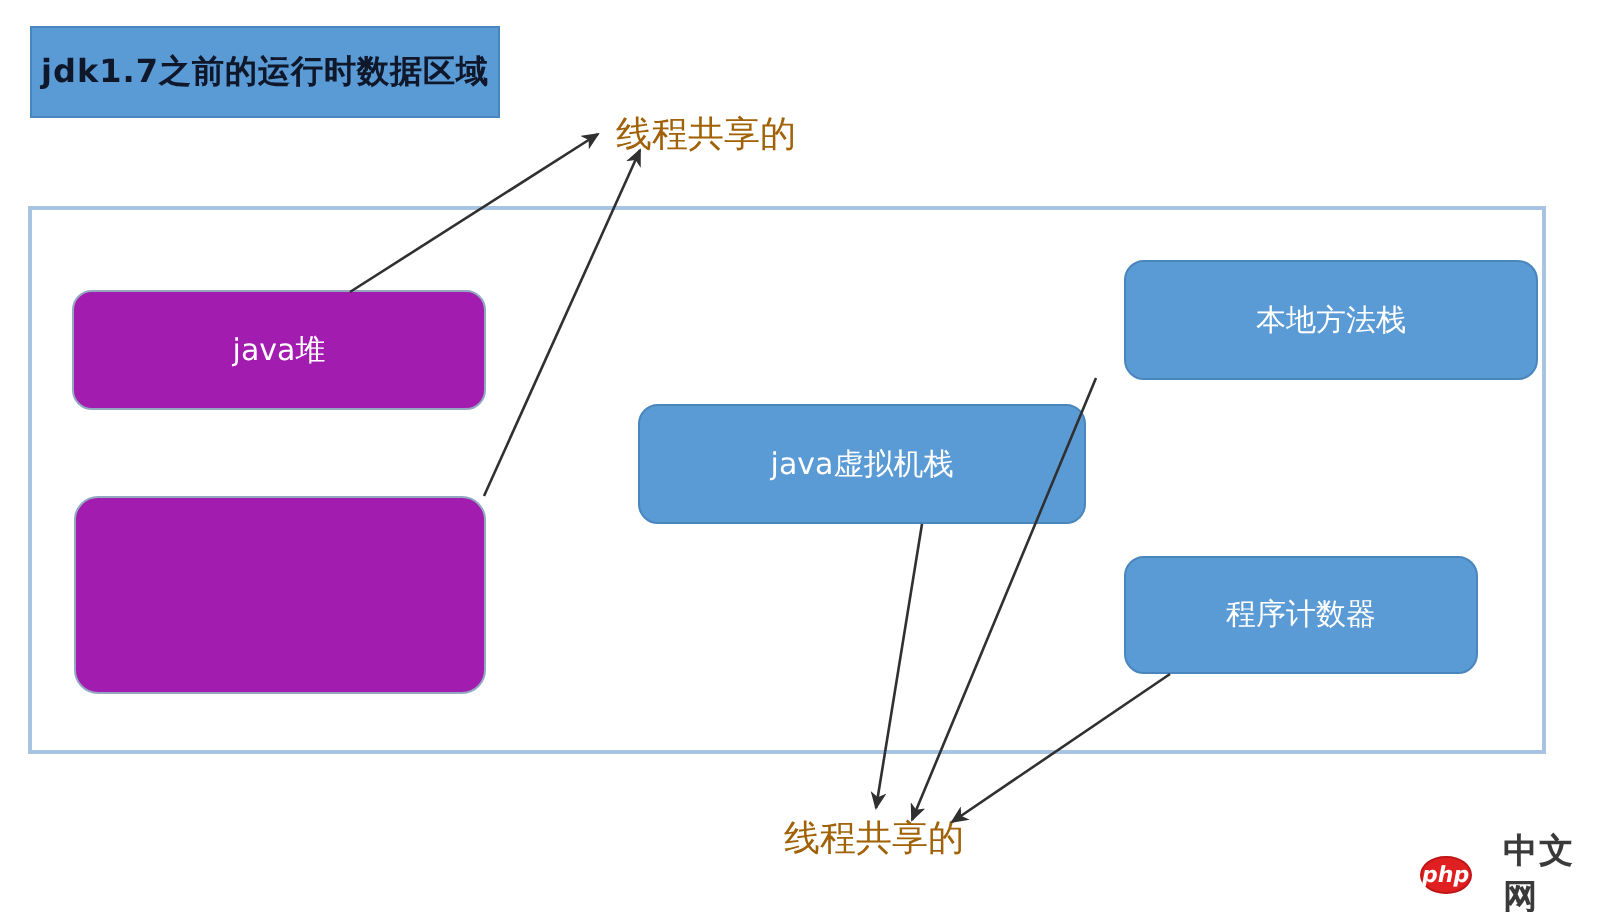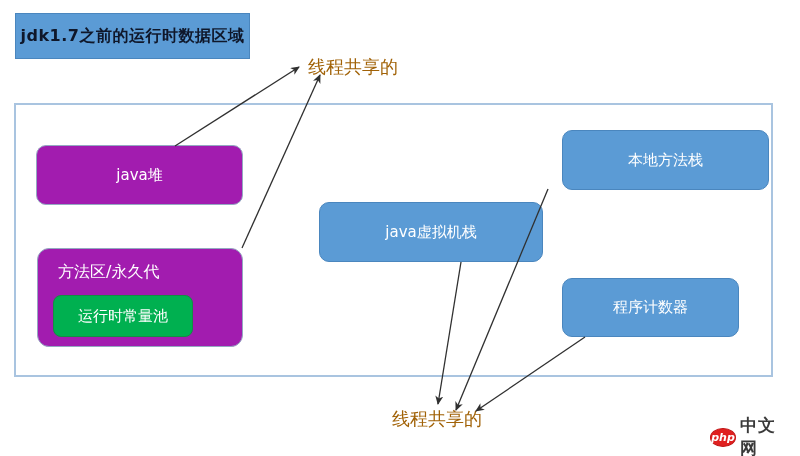--- a/index.html
+++ b/index.html
@@ -58,21 +58,21 @@
   }
   .thread-shared{left:308px;top:55px;}
   .thread-private{left:392px;top:407px;}
 
   
   .arrows{left:0;top:0;width:800px;height:456px;pointer-events:none;}
 
   
   .watermark{
     left:710px;top:426px;width:82px;height:22px;
-    display:flex;align-items:center;gap:4px;
+    display:flex;align-items:center;gap:16px;
   }
   .php-ellipse{
     width:27px;height:19px;border-radius:50%;
     background:#E02020;border:1px solid #C01515;
     display:flex;align-items:center;justify-content:center;
     color:#ffffff;font-size:11px;font-weight:bold;font-style:italic;
     box-sizing:border-box;
   }
   .site-name{
     color:#3a3a3a;font-size:17px;font-weight:bold;letter-spacing:1px;
@@ -87,24 +87,20 @@
 
 <div class="abs container-frame"></div>
 
 <div class="abs anno thread-shared">线程共享的</div>
 
 <div class="abs node orange java-heap">
   <span>java堆</span>
 </div>
 
 <div class="abs node orange method-area">
-  <span class="method-area-label">方法区/永久代</span>
-  <div class="node green runtime-constant-pool">
-    <span>运行时常量池</span>
-  </div>
 </div>
 
 <div class="abs node blue jvm-stack">
   <span>java虚拟机栈</span>
 </div>
 
 <div class="abs node blue native-method-stack">
   <span>本地方法栈</span>
 </div>
 

